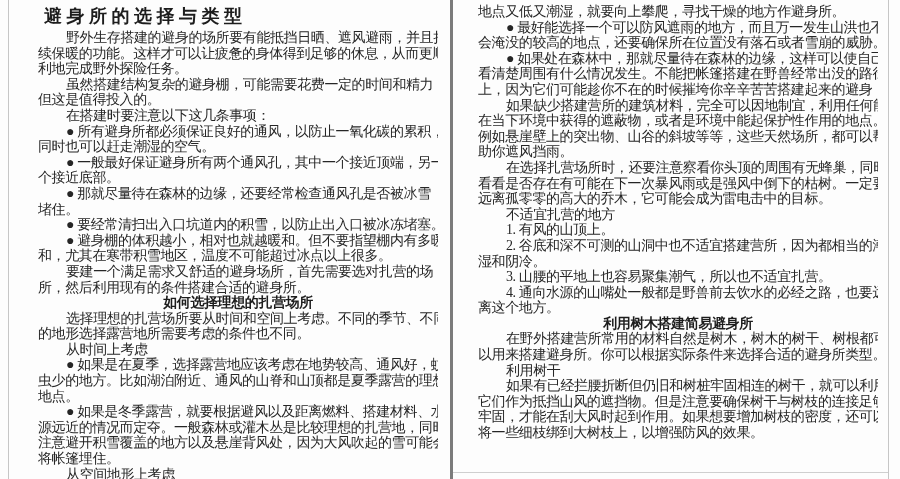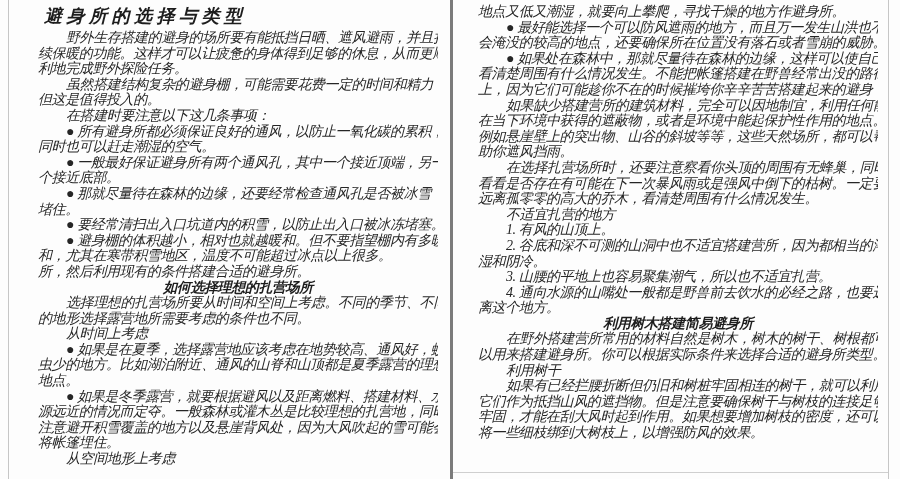--- a/index.html
+++ b/index.html
@@ -9,21 +9,20 @@
     width: 900px;
     height: 479px;
     overflow: hidden;
   }
   .stage {
     position: relative;
     width: 900px;
     height: 479px;
     background: #fdfdfd;
     font-family: "Liberation Serif", "DejaVu Serif", serif;
-    font-style: italic;
   }
   .vline {
     position: absolute;
     top: 0;
     bottom: 0;
   }
   .vline.edge-left   { left: 8px;  width: 1px; background: #c6c6c6; }
   .vline.center      { left: 450px; width: 3px; background: #7b7b7b; }
   .vline.edge-right  { left: 888px; width: 1px; background: #c6c6c6; }
   .hline-bottom {
@@ -85,20 +84,21 @@
       <div class="line indent">在搭建时要注意以下这几条事项：</div>
       <div class="line indent">● 所有避身所都必须保证良好的通风，以防止一氧化碳的累积，</div>
       <div class="line">同时也可以赶走潮湿的空气。</div>
       <div class="line indent">● 一般最好保证避身所有两个通风孔，其中一个接近顶端，另一</div>
       <div class="line">个接近底部。</div>
       <div class="line indent">● 那就尽量待在森林的边缘，还要经常检查通风孔是否被冰雪</div>
       <div class="line">堵住。</div>
       <div class="line indent">● 要经常清扫出入口坑道内的积雪，以防止出入口被冰冻堵塞。</div>
       <div class="line indent">● 避身棚的体积越小，相对也就越暖和。但不要指望棚内有多暖</div>
       <div class="line">和，尤其在寒带积雪地区，温度不可能超过冰点以上很多。</div>
+      <div class="line indent">要建一个满足需求又舒适的避身场所，首先需要选对扎营的场</div>
       <div class="line">所，然后利用现有的条件搭建合适的避身所。</div>
       <div class="line heading">如何选择理想的扎营场所</div>
       <div class="line indent">选择理想的扎营场所要从时间和空间上考虑。不同的季节、不同</div>
       <div class="line">的地形选择露营地所需要考虑的条件也不同。</div>
       <div class="line indent">从时间上考虑</div>
       <div class="line indent">● 如果是在夏季，选择露营地应该考虑在地势较高、通风好，蚊</div>
       <div class="line">虫少的地方。比如湖泊附近、通风的山脊和山顶都是夏季露营的理想</div>
       <div class="line">地点。</div>
       <div class="line indent">● 如果是冬季露营，就要根据避风以及距离燃料、搭建材料、水</div>
       <div class="line">源远近的情况而定夺。一般森林或灌木丛是比较理想的扎营地，同时</div>
@@ -113,21 +113,21 @@
       <div class="line">会淹没的较高的地点，还要确保所在位置没有落石或者雪崩的威胁。</div>
       <div class="line indent">● 如果处在森林中，那就尽量待在森林的边缘，这样可以使自己</div>
       <div class="line">看清楚周围有什么情况发生。不能把帐篷搭建在野兽经常出没的路径</div>
       <div class="line">上，因为它们可能趁你不在的时候摧垮你辛辛苦苦搭建起来的避身</div>
       <div class="line indent">如果缺少搭建营所的建筑材料，完全可以因地制宜，利用任何能</div>
       <div class="line">在当下环境中获得的遮蔽物，或者是环境中能起保护性作用的地点。</div>
       <div class="line">例如悬崖壁上的突出物、山谷的斜坡等等，这些天然场所，都可以帮</div>
       <div class="line">助你遮风挡雨。</div>
       <div class="line indent">在选择扎营场所时，还要注意察看你头顶的周围有无蜂巢，同时</div>
       <div class="line">看看是否存在有可能在下一次暴风雨或是强风中倒下的枯树。一定要</div>
-      <div class="line">远离孤零零的高大的乔木，看清楚周围有什么情况发生。</div>
+      <div class="line">远离孤零零的高大的乔木，它可能会成为雷电击中的目标。</div>
       <div class="line indent">不适宜扎营的地方</div>
       <div class="line indent">1. 有风的山顶上。</div>
       <div class="line indent">2. 谷底和深不可测的山洞中也不适宜搭建营所，因为都相当的潮</div>
       <div class="line">湿和阴冷。</div>
       <div class="line indent">3. 山腰的平地上也容易聚集潮气，所以也不适宜扎营。</div>
       <div class="line indent">4. 通向水源的山嘴处一般都是野兽前去饮水的必经之路，也要远</div>
       <div class="line">离这个地方。</div>
       <div class="line heading">利用树木搭建简易避身所</div>
       <div class="line indent">在野外搭建营所常用的材料自然是树木，树木的树干、树根都可</div>
       <div class="line">以用来搭建避身所。你可以根据实际条件来选择合适的避身所类型。</div>

